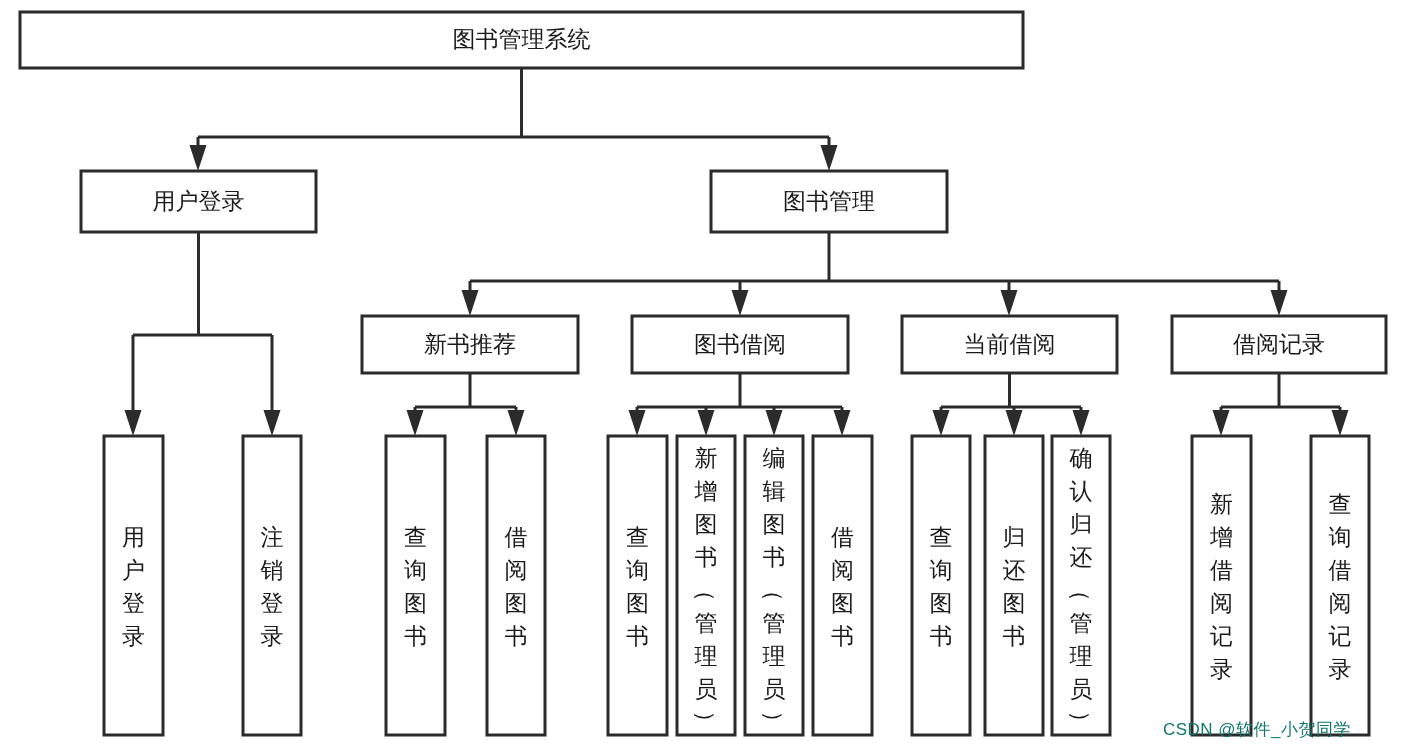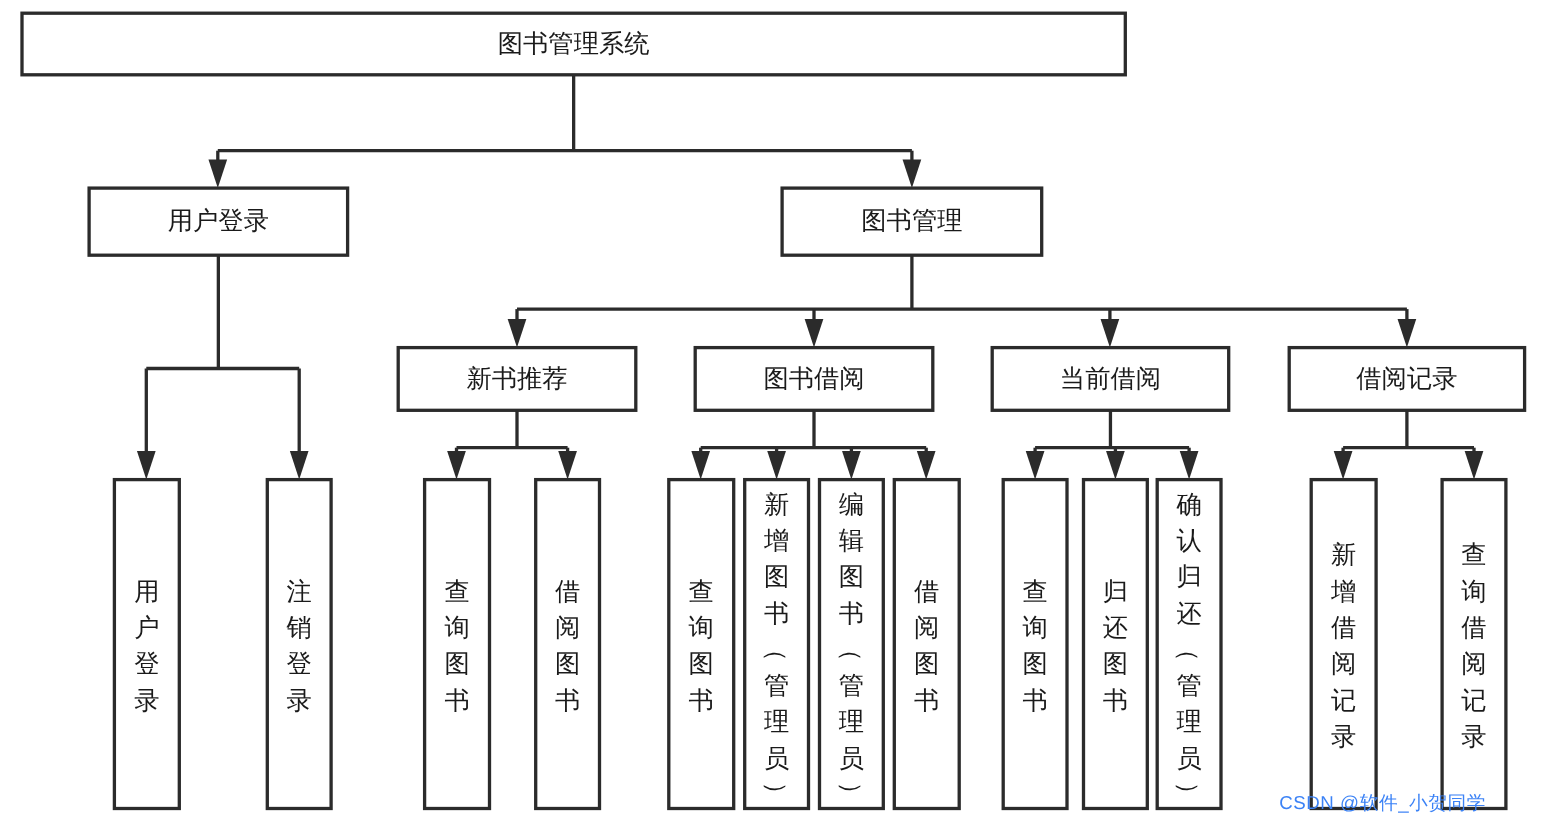--- a/index.html
+++ b/index.html
@@ -56,21 +56,21 @@
     fill: #1a1a1a;
     text-anchor: middle;
     white-space: pre;
   }
   .watermark {
     position: absolute;
     right: 8px;
     bottom: 6px;
     font-family: "Liberation Sans", sans-serif;
     font-size: 17px;
-    color: #3b82f6;
+    color: #0f766e;
     letter-spacing: 0.5px;
     user-select: none;
     pointer-events: none;
   }
 </style>
 </head>
 <body>
 
 <div id="diagram-root">
   <svg id="chart-svg" viewBox="0 0 1405 747" xmlns="http://www.w3.org/2000/svg">

